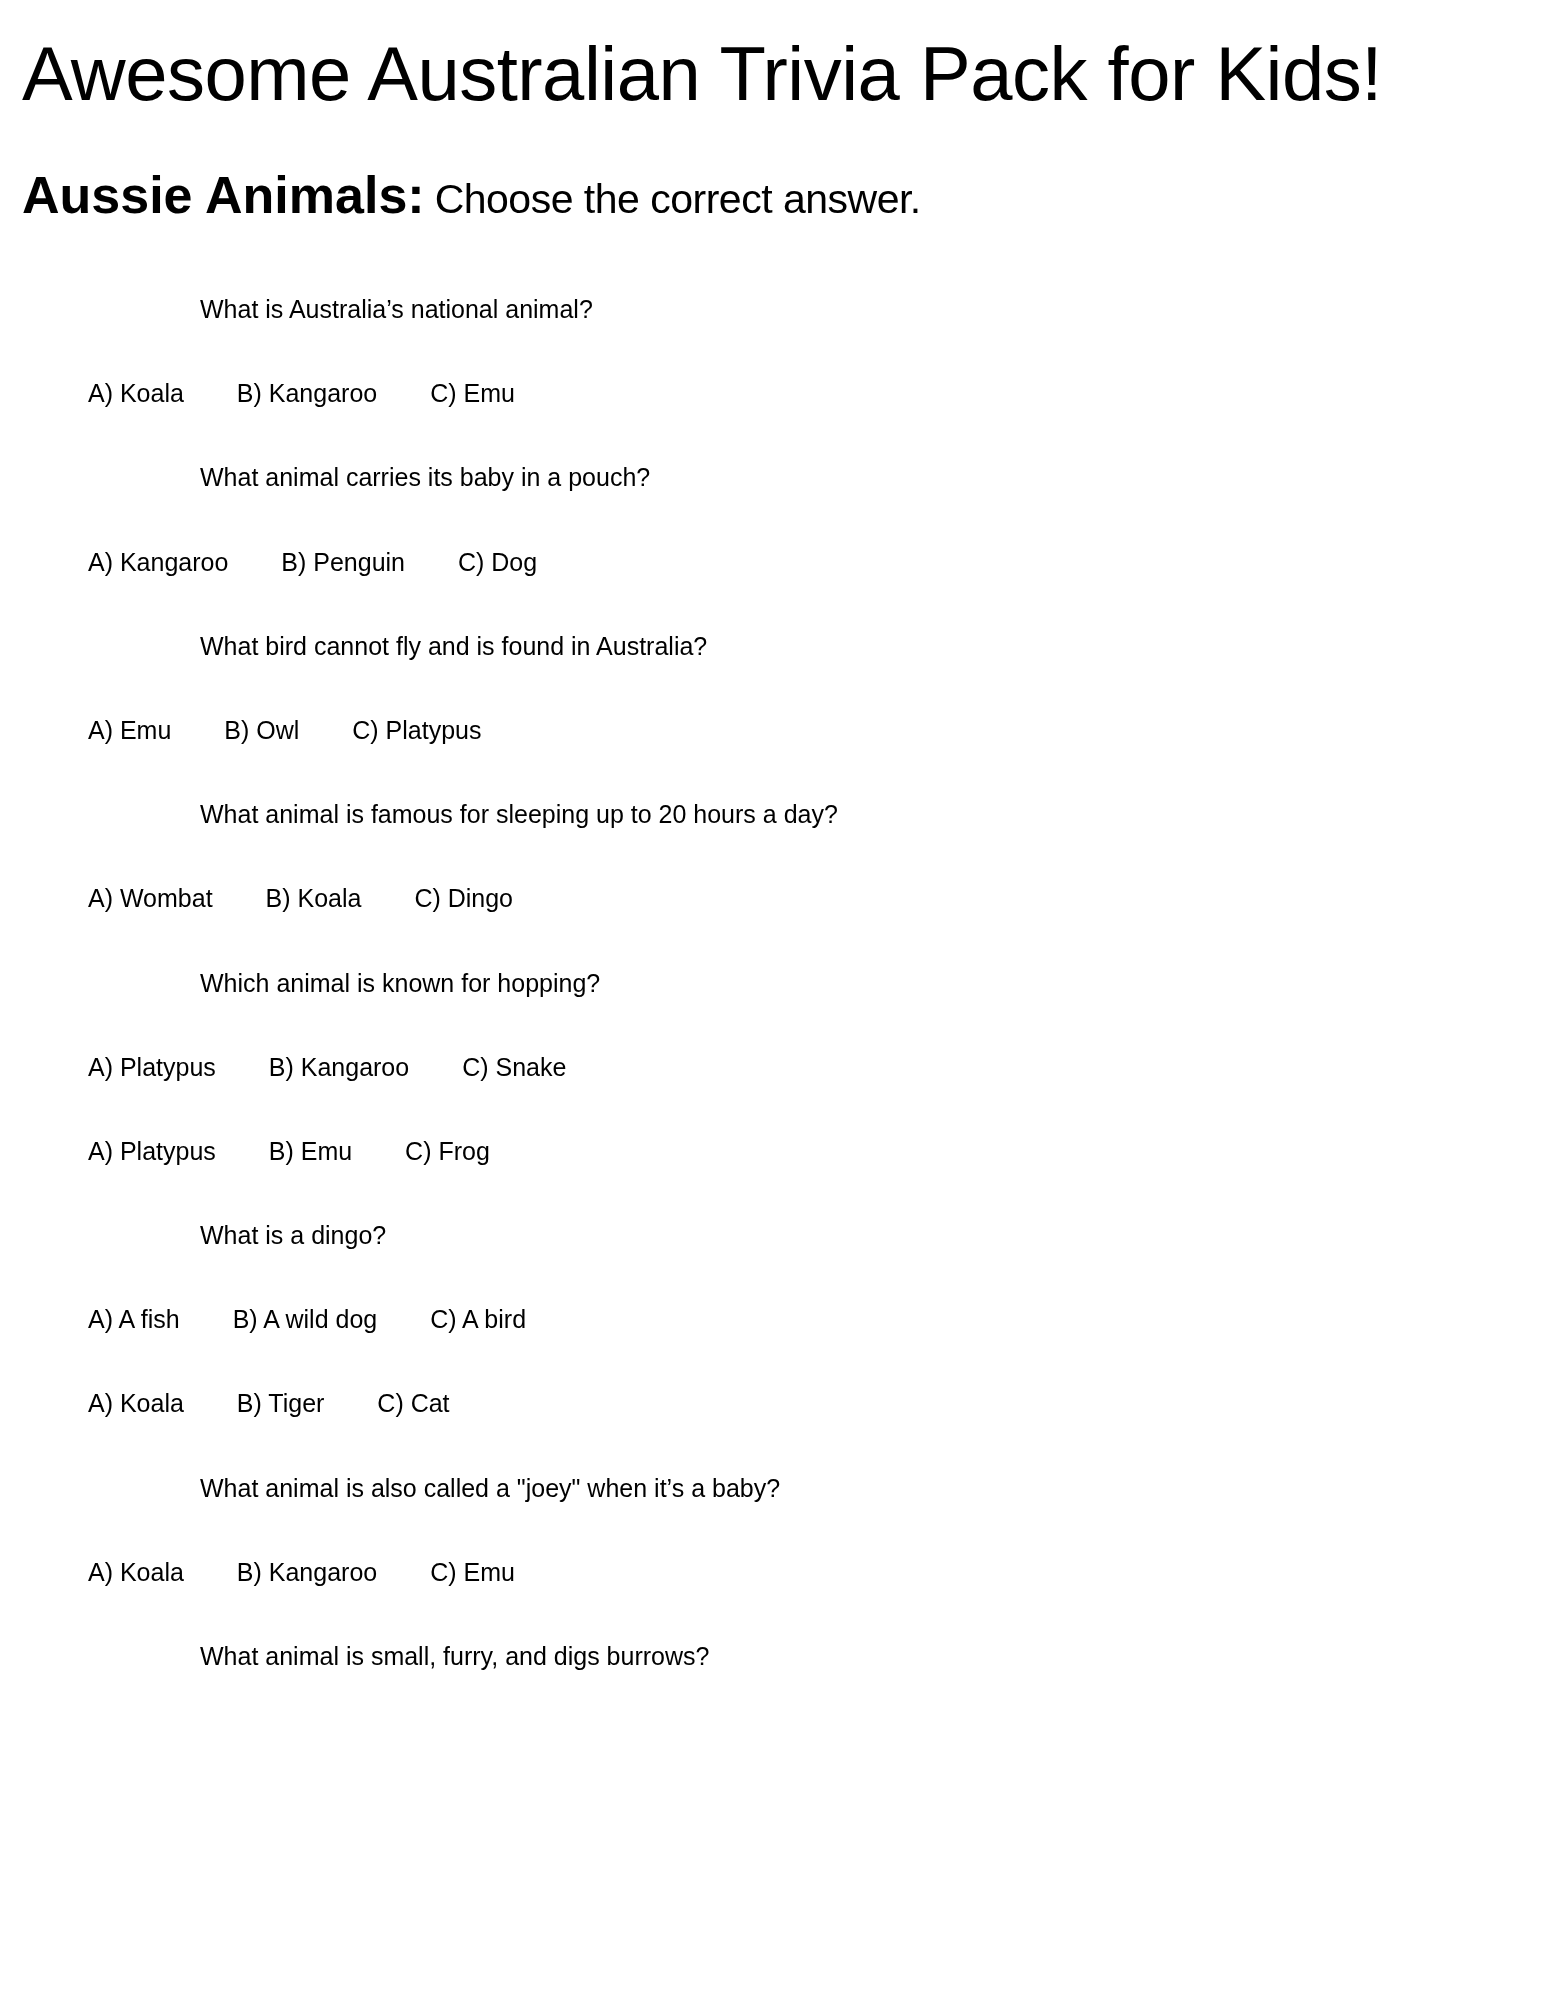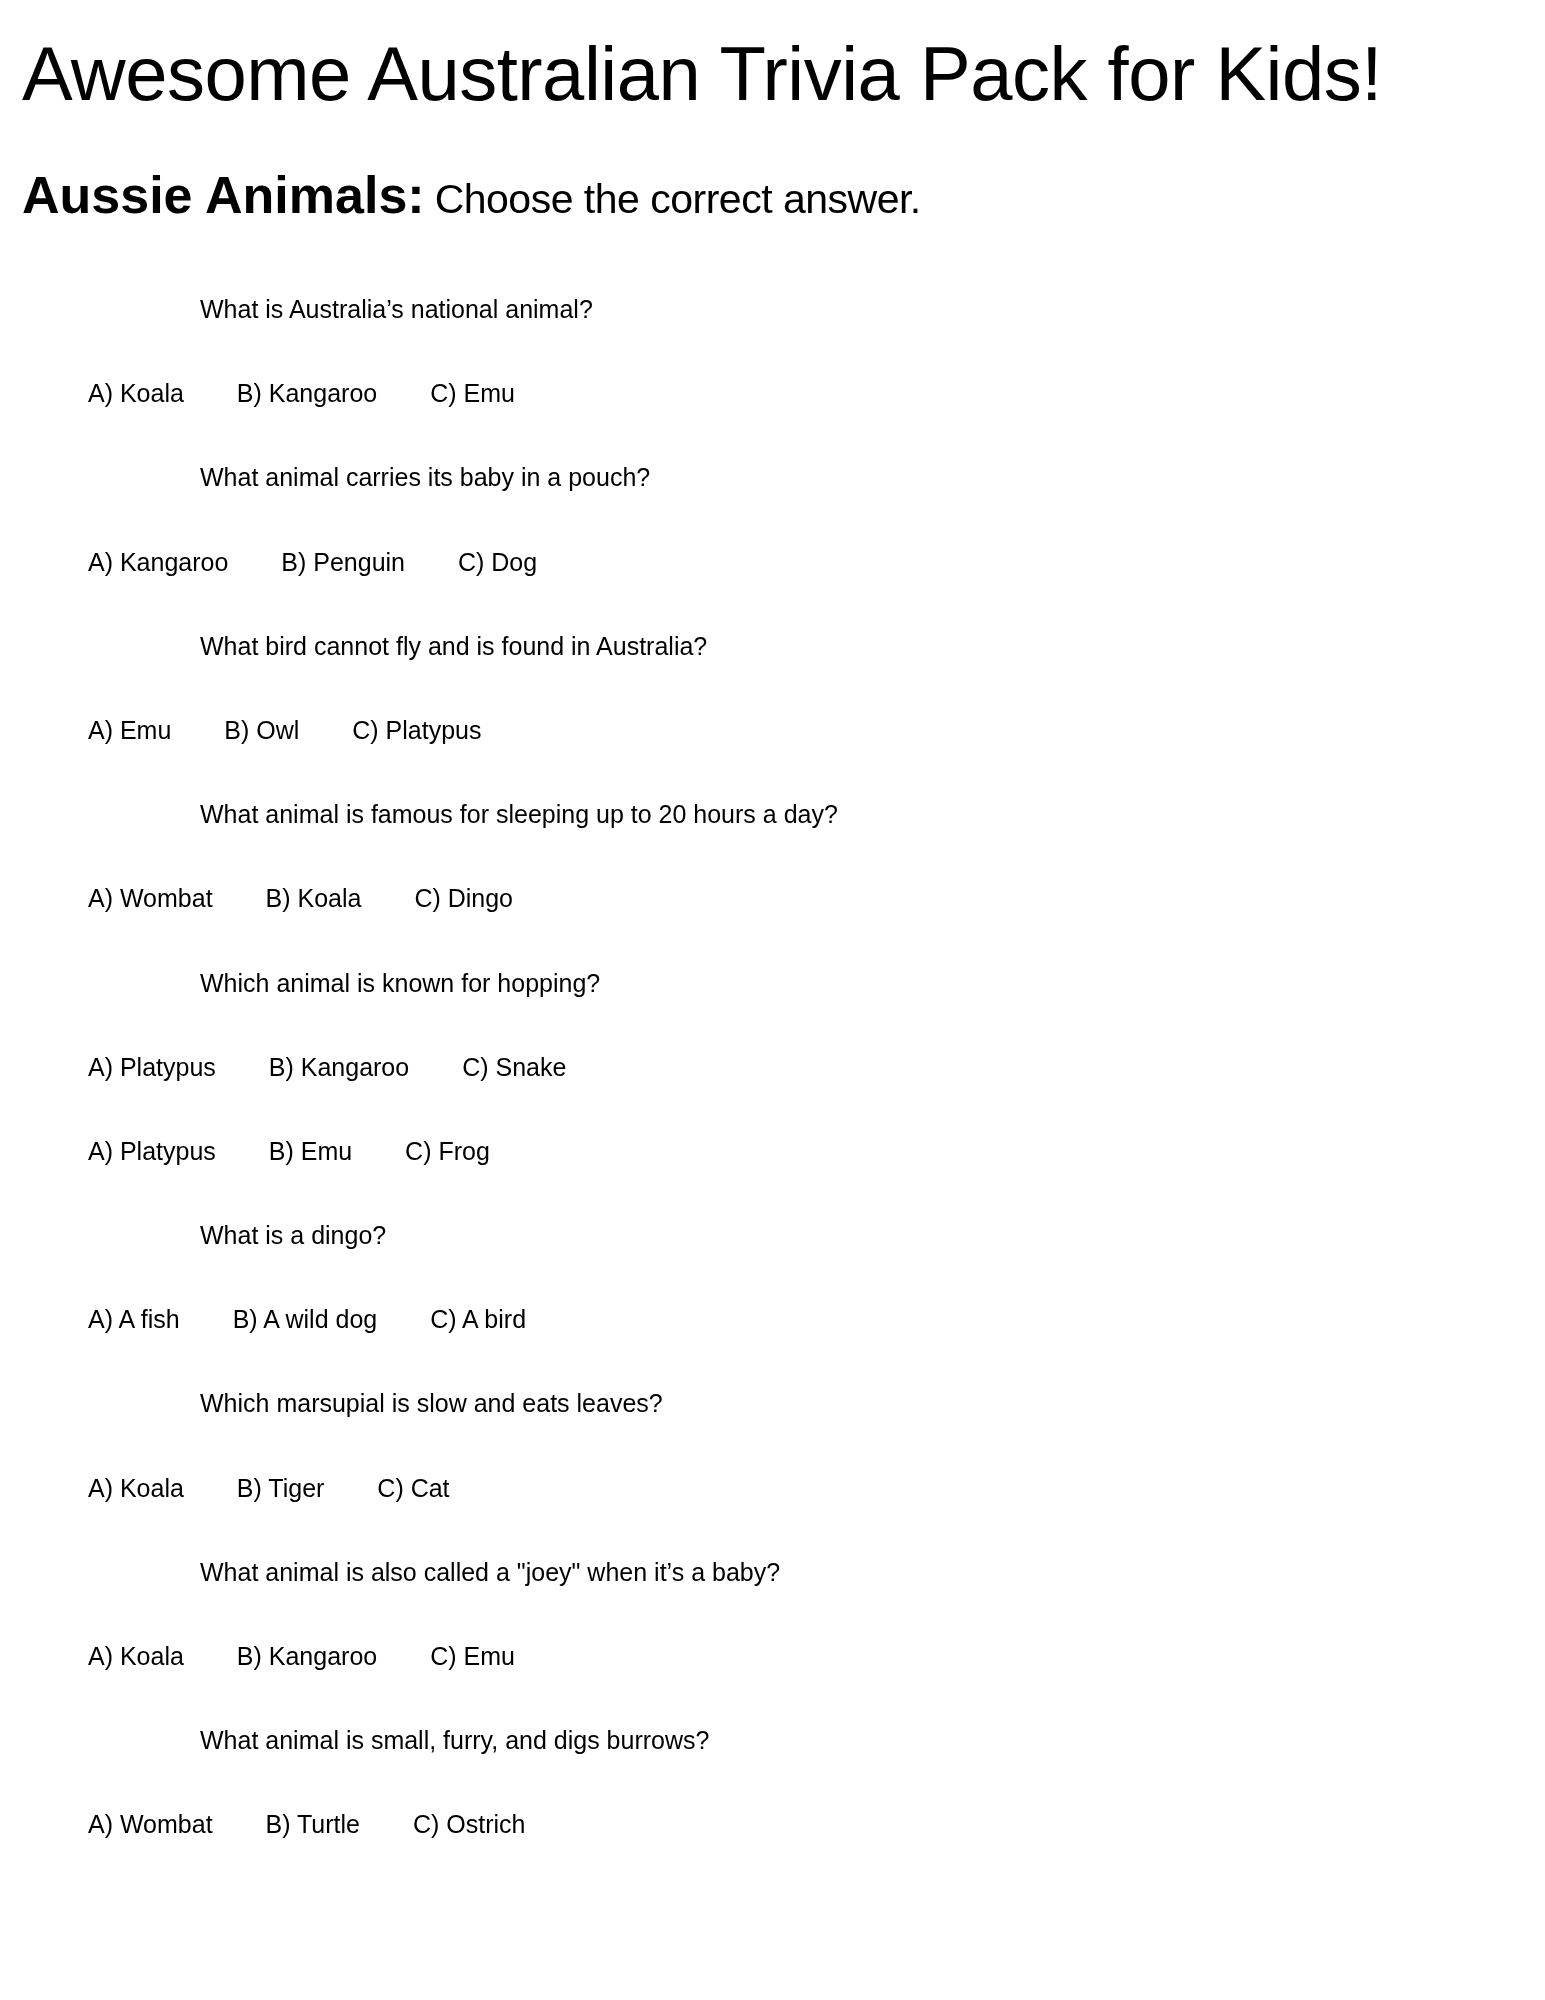--- a/index.html
+++ b/index.html
@@ -116,40 +116,34 @@
     <div>
       <div class="line q">What is a dingo?</div>
       <div class="line o">
         <span class="opt">A) A fish</span>
         <span class="opt">B) A wild dog</span>
         <span class="opt">C) A bird</span>
       </div>
     </div>
 
     <div>
-      <div class="line q">Which marsupial is slow and eats leaves?</div>
       <div class="line o">
         <span class="opt">A) Koala</span>
         <span class="opt">B) Tiger</span>
         <span class="opt">C) Cat</span>
       </div>
     </div>
 
     <div>
       <div class="line q">What animal is also called a "joey" when it’s a baby?</div>
       <div class="line o">
         <span class="opt">A) Koala</span>
         <span class="opt">B) Kangaroo</span>
         <span class="opt">C) Emu</span>
       </div>
     </div>
 
     <div>
       <div class="line q">What animal is small, furry, and digs burrows?</div>
-      <div class="line o">
-        <span class="opt">A) Wombat</span>
-        <span class="opt">B) Turtle</span>
-        <span class="opt">C) Ostrich</span>
-      </div>
     </div>
 
   </div>
 </div>
 
 </body></html>

